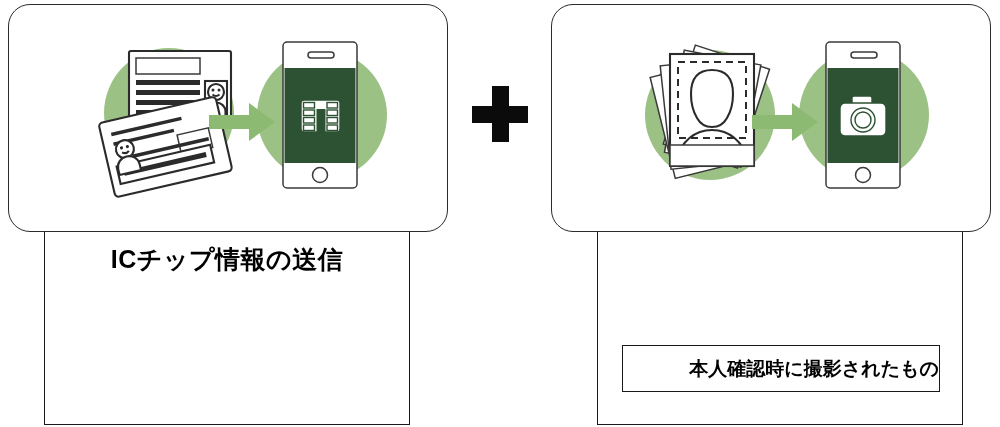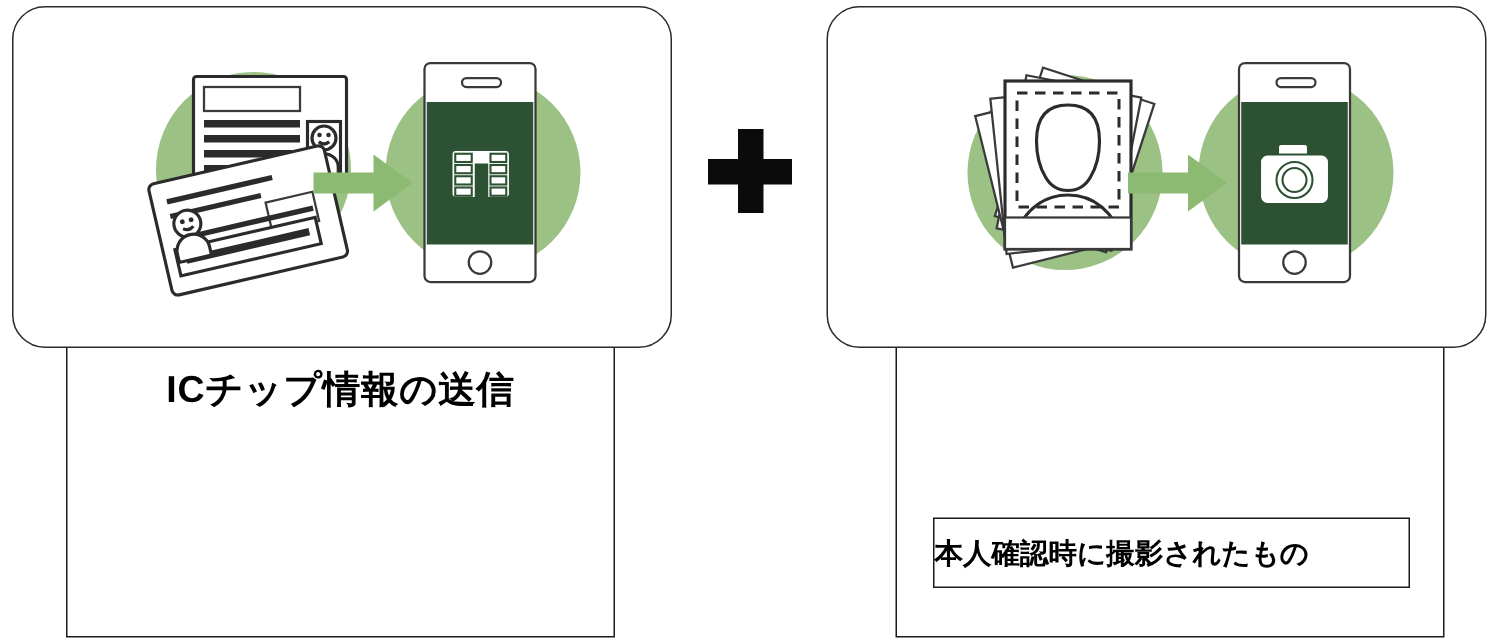--- a/index.html
+++ b/index.html
@@ -47,21 +47,21 @@
   #caption-right{ top:243px; }
 
   
   #note-box{
     position:absolute;
     left:622px; top:345px;
     width:318px; height:47px;
     background:#ffffff;
     border:1.6px solid #1a1a1a;
     box-sizing:border-box;
-    display:flex;align-items:center;justify-content:flex-start;
+    display:flex;align-items:center;justify-content:flex-end;
   }
   #note-box .note-text{
     font-size:19px;font-weight:bold;color:#000;white-space:nowrap;
   }
 
   
   #plus-sign{
     position:absolute;
     left:472px; top:86px;
     width:56px;height:56px;

